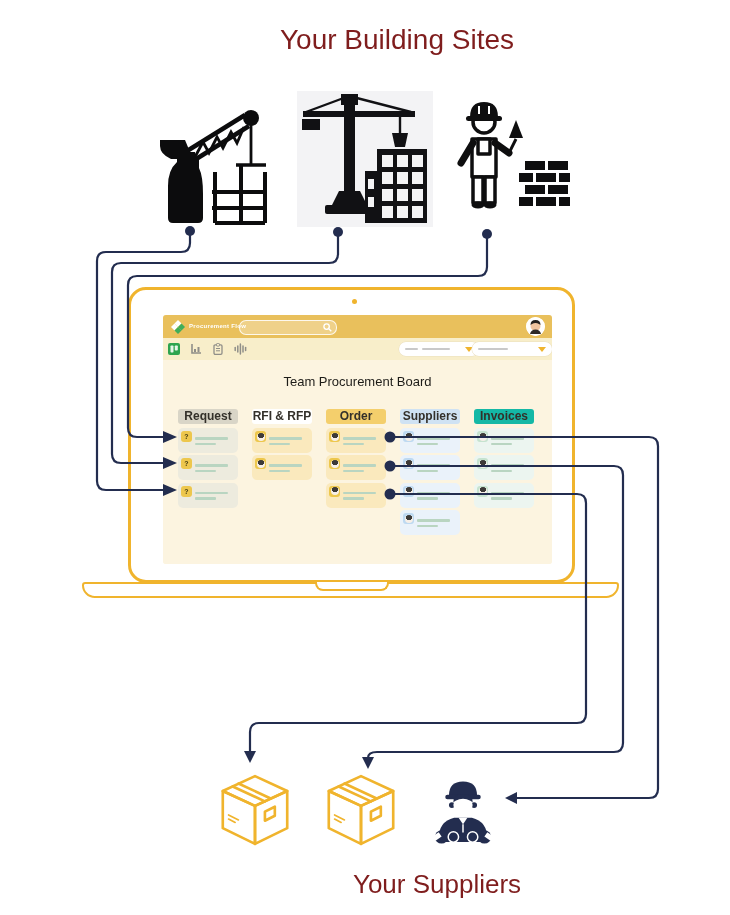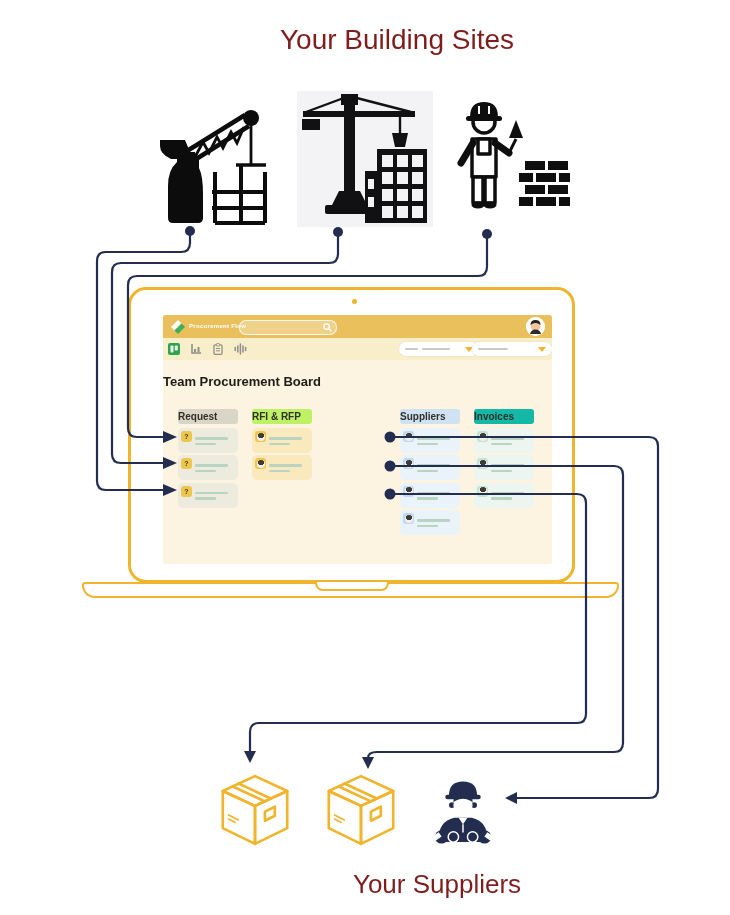--- a/index.html
+++ b/index.html
@@ -36,25 +36,25 @@
           background:#fff;overflow:hidden;}
   .app-toolbar{position:absolute;left:0;top:23px;width:100%;height:22px;background:#f8eeca;}
   .tool{position:absolute;top:5px;}
   .dd{position:absolute;top:4px;width:68px;height:14px;background:#fff;border-radius:8px;
       box-shadow:0 0 0 .5px #eadfbe;display:flex;align-items:center;padding:0 6px;gap:4px;}
   .dash{height:2px;border-radius:1px;background:#c9c9c9;display:inline-block;}
   .chev{margin-left:auto;width:0;height:0;border-left:4px solid transparent;
         border-right:4px solid transparent;border-top:5px solid var(--gold);}
 
   .board{position:absolute;left:0;top:45px;width:100%;height:204px;background:#fcf4e0;}
-  .board-title{margin-top:14px;text-align:left;font-size:13px;font-weight:bold;color:#1d1c18;}
+  .board-title{margin-top:14px;text-align:center;font-size:13px;font-weight:normal;color:#1d1c18;}
   .cols{position:absolute;left:0;top:49px;width:100%;height:155px;}
   .col{position:absolute;width:60px;height:150px;top:0;}
-  .col-header{height:15px;line-height:15px;border-radius:3px;
-              font-size:10px;font-weight:bold;color:#33302a;}
+  .col-header{height:15px;line-height:15px;border-radius:3px;text-align:center;
+              font-size:12px;font-weight:bold;color:#33302a;}
   .card{position:absolute;left:0;width:60px;height:25px;border-radius:5px;}
   .badge{position:absolute;left:3px;top:3px;width:11px;height:11px;border-radius:3px;
          font-size:7px;font-weight:bold;color:#463d13;text-align:center;line-height:11px;}
   .mini-avatar{position:absolute;left:1.5px;top:1.5px;width:8px;height:8px;border-radius:50%;
          background:radial-gradient(circle at 50% 30%,#3d3a38 0 42%,#f6efe8 44%);}
   .pline{position:absolute;left:17px;height:2.5px;border-radius:1px;background:#b9d5c1;}
   .pline.l1{top:9px;width:33px;}
   .pline.l2{top:14.5px;width:21px;}
 
   .overlay{position:absolute;left:0;top:0;z-index:20;pointer-events:none;}
@@ -243,29 +243,53 @@
                 <div class="pline l1"></div>
                 <div class="pline l2"></div>
               </div>
               <div class="card" style="background: rgb(237, 235, 222); top: 73.8px;">
                 <div class="badge" style="background: rgb(237, 199, 77);">?</div>
                 <div class="pline l1"></div>
                 <div class="pline l2"></div>
               </div>
             </div>
             <div class="col" style="left: 89px;">
-              <div class="col-header" style="background: #bef264;">RFI &amp; RFP</div>
+              <div class="col-header" style="background: #ffffff;">RFI &amp; RFP</div>
               <div class="card" style="background: rgb(250, 233, 189); top: 19px;">
                 <div class="badge" style="background: rgb(237, 199, 77);">
                   <span class="mini-avatar"></span>
                 </div>
                 <div class="pline l1"></div>
                 <div class="pline l2"></div>
               </div>
               <div class="card" style="background: rgb(250, 233, 189); top: 46.4px;">
+                <div class="badge" style="background: rgb(237, 199, 77);">
+                  <span class="mini-avatar"></span>
+                </div>
+                <div class="pline l1"></div>
+                <div class="pline l2"></div>
+              </div>
+            </div>
+            <div class="col" style="left: 163px;">
+              <div class="col-header" style="background: rgb(244, 207, 108);">Order</div>
+              <div class="card" style="background: rgb(250, 233, 189); top: 19px;">
+                <div class="badge" style="background: rgb(237, 199, 77);">
+                  <span class="mini-avatar"></span>
+                </div>
+                <div class="pline l1"></div>
+                <div class="pline l2"></div>
+              </div>
+              <div class="card" style="background: rgb(250, 233, 189); top: 46.4px;">
+                <div class="badge" style="background: rgb(237, 199, 77);">
+                  <span class="mini-avatar"></span>
+                </div>
+                <div class="pline l1"></div>
+                <div class="pline l2"></div>
+              </div>
+              <div class="card" style="background: rgb(250, 233, 189); top: 73.8px;">
                 <div class="badge" style="background: rgb(237, 199, 77);">
                   <span class="mini-avatar"></span>
                 </div>
                 <div class="pline l1"></div>
                 <div class="pline l2"></div>
               </div>
             </div>
             <div class="col" style="left: 237px;">
               <div class="col-header" style="background: rgb(207, 226, 243);">Suppliers</div>
               <div class="card" style="background: rgb(234, 242, 250); top: 19px;">

